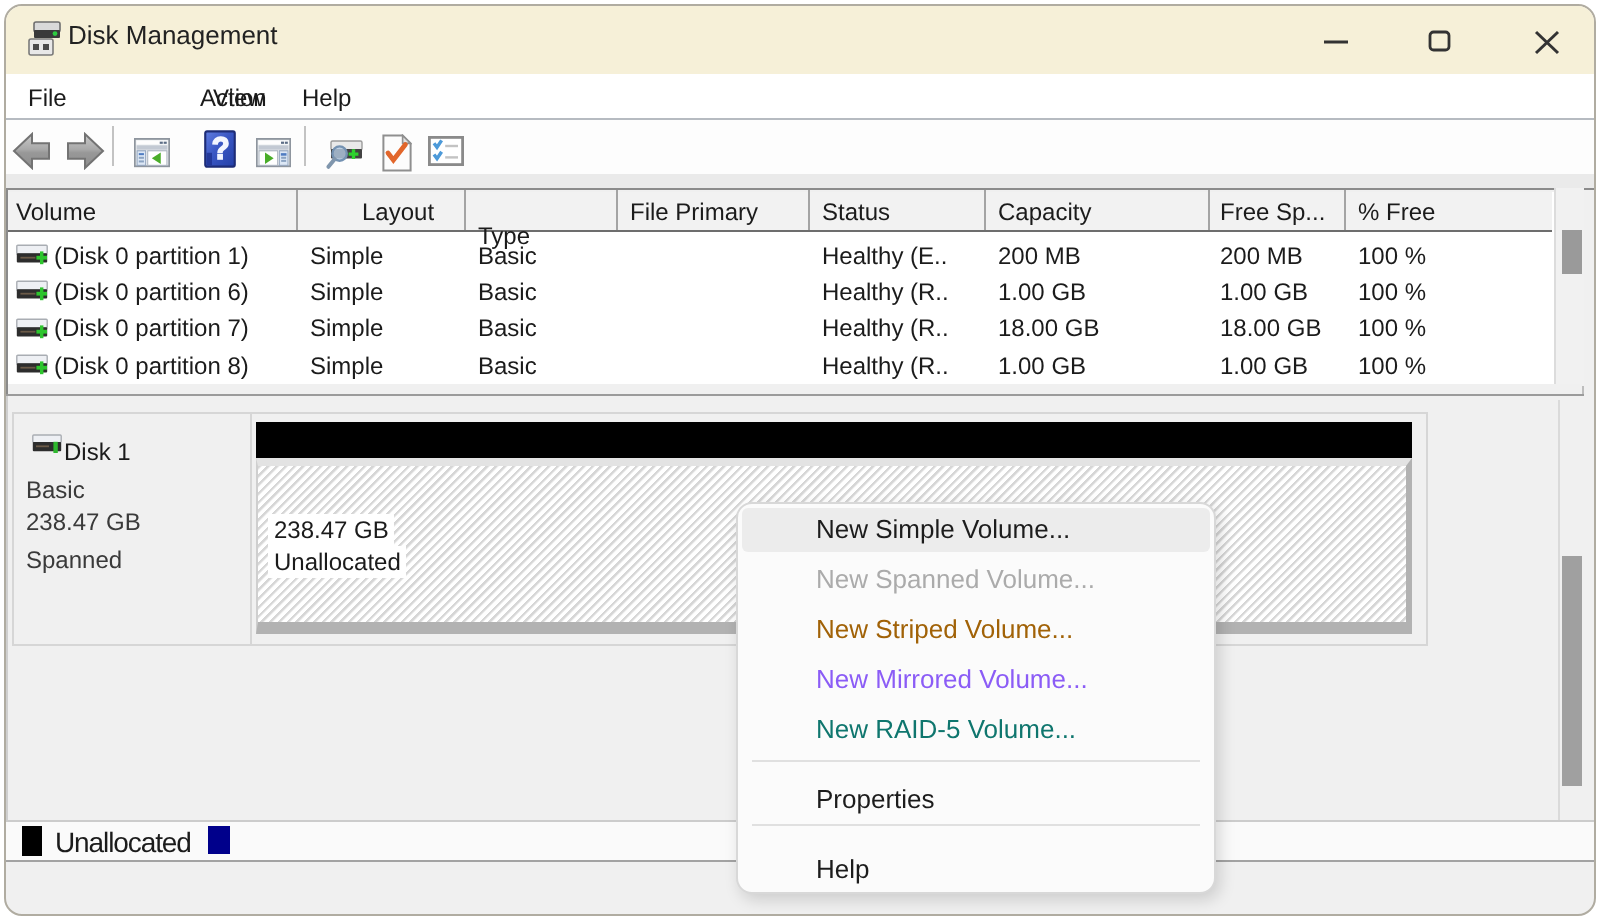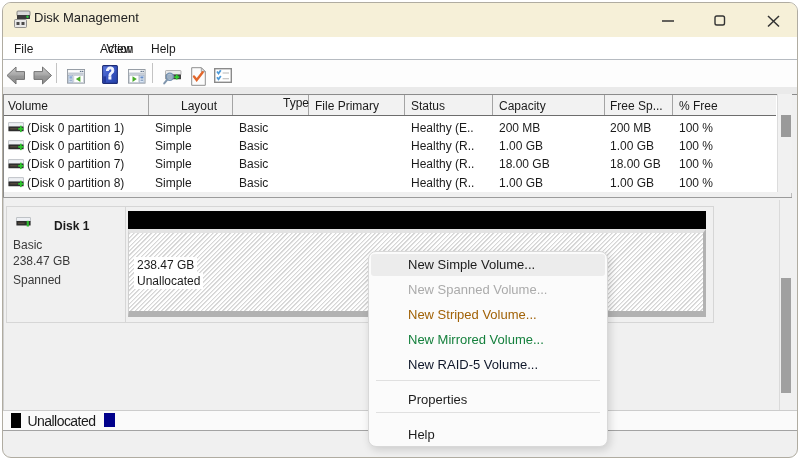--- a/index.html
+++ b/index.html
@@ -135,21 +135,21 @@
 
   <div class="abs" style="left:145px;top:92.3px;width:1px;height:19.5px;background:#a4a4a4;"></div>
   <div class="abs" style="left:229px;top:92.3px;width:1px;height:19.5px;background:#a4a4a4;"></div>
   <div class="abs" style="left:305px;top:92.3px;width:1px;height:19.5px;background:#a4a4a4;"></div>
   <div class="abs" style="left:401px;top:92.3px;width:1px;height:19.5px;background:#a4a4a4;"></div>
   <div class="abs" style="left:489px;top:92.3px;width:1px;height:19.5px;background:#a4a4a4;"></div>
   <div class="abs" style="left:601px;top:92.3px;width:1px;height:19.5px;background:#a4a4a4;"></div>
   <div class="abs" style="left:669px;top:92.3px;width:1px;height:19.5px;background:#a4a4a4;"></div>
   <div class="abs t12" style="left:5px;top:96px;">Volume</div>
   <div class="abs t12" style="left:152px;top:96px;margin-left:26px;">Layout</div>
-  <div class="abs t12" style="left:236px;top:93px;margin-left:44px;">Type</div>
+  <div class="abs t12" style="left:236px;top:108px;">Type</div>
   <div class="abs t12" style="left:312px;top:96px;">File Primary</div>
   <div class="abs t12" style="left:408px;top:96px;">Status</div>
   <div class="abs t12" style="left:496px;top:96px;">Capacity</div>
   <div class="abs t12" style="left:607px;top:96px;">Free Sp...</div>
   <div class="abs t12" style="left:676px;top:96px;">% Free</div>
 
   <svg class="abs" style="left:5px;top:119.0px;" width="16" height="11" viewBox="0 0 16 11">
     <rect x="0.4" y="0.6" width="15.2" height="4.4" rx="0.5" fill="#eef0f4" stroke="#a9adb3" stroke-width="0.7"></rect>
     <rect x="0.4" y="4.6" width="15.2" height="4.6" rx="0.5" fill="#2d2d2d"></rect>
     <rect x="2.2" y="6.4" width="7.5" height="0.9" fill="#6b5a48"></rect>
@@ -217,21 +217,21 @@
 
   <div class="abs" style="left:3px;top:203px;width:708px;height:117px;border:1px solid #d6d6d6;background:#f0f0f0;"></div>
   <div class="abs" style="left:3px;top:203px;width:120px;height:117px;border:1px solid #d6d6d6;background:#f0f0f0;"></div>
 
   <svg class="abs" style="left:12.5px;top:213.5px;" width="15" height="10" viewBox="0 0 15 10">
     <rect x="0.4" y="0.5" width="14.2" height="3.8" rx="0.5" fill="#eef0f4" stroke="#a9adb3" stroke-width="0.7"></rect>
     <rect x="0.4" y="4" width="14.2" height="4.6" rx="0.5" fill="#2d2d2d"></rect>
     <rect x="2" y="5.7" width="6.5" height="0.9" fill="#6b5a48"></rect>
     <rect x="10.7" y="3.9" width="2.2" height="5.6" fill="#2eb82e"></rect>
   </svg>
-  <div class="abs t12" style="left:51px;top:216px;font-weight:bold;">Disk 1</div>
+  <div class="abs t12" style="left:29px;top:216px;font-weight:normal;">Disk 1</div>
   <div class="abs t12" style="left:10px;top:235px;color:#3a3a3a;">Basic</div>
   <div class="abs t12" style="left:10px;top:251px;color:#3a3a3a;">238.47 GB</div>
   <div class="abs t12" style="left:10px;top:270px;color:#3a3a3a;">Spanned</div>
 
   <div class="abs" style="left:125px;top:208px;width:578px;height:18px;background:#000;"></div>
   <div class="abs hatch" style="left:125px;top:226px;width:578px;height:88px;border:2px solid #b5b5b5;border-right:3px solid #b2b2b2;border-left:1px solid #cfcfcf;border-top:4px solid #e3e3e3;border-bottom:6px solid #b2b2b2;"></div>
   <div class="abs t12" style="left:131px;top:254px;background:#fff;padding:1px 3px;">238.47 GB</div>
   <div class="abs t12" style="left:131px;top:270px;background:#fff;padding:1px 3px;">Unallocated</div>
 
   <div class="abs" style="left:776px;top:197px;width:1px;height:211px;background:#dadada;"></div>
@@ -240,19 +240,19 @@
   <div class="abs" style="left:0;top:407px;width:793.5px;height:21px;background:#fafafa;border-top:1px solid #cccccc;border-bottom:1px solid #a3a3a3;"></div>
   <div class="abs" style="left:7.6px;top:410.2px;width:10.7px;height:14.6px;background:#000;"></div>
   <div class="abs" style="left:24.5px;top:409.5px;font-size:14px;letter-spacing:-0.55px;color:#1b1b1b;white-space:nowrap;">Unallocated</div>
   <div class="abs" style="left:101px;top:410.2px;width:11px;height:14px;background:#00008b;"></div>
 
   <div class="abs" style="left:365px;top:248px;width:240px;height:196px;background:#fbfbfb;border:1px solid #d8d8d8;border-radius:8px;box-shadow:2px 3px 8px rgba(0,0,0,0.15);"></div>
   <div class="abs" style="left:368px;top:251px;width:234px;height:22px;background:#ececec;border-radius:3px;"></div>
   <div class="abs t12" style="left:405px;top:254px;font-size:13px;color:#1c1c1c;">New Simple Volume...</div>
   <div class="abs t12" style="left:405px;top:279px;font-size:13px;color:#ababab;">New Spanned Volume...</div>
   <div class="abs t12" style="left:405px;top:304px;font-size:13px;color:#a16207;">New Striped Volume...</div>
-  <div class="abs t12" style="left:405px;top:329px;font-size:13px;color:#15803d;">New Mirrored Volume...</div>
-  <div class="abs t12" style="left:405px;top:354px;font-size:13px;color:#0f172a;">New RAID-5 Volume...</div>
+  <div class="abs t12" style="left:405px;top:329px;font-size:13px;color:#8b5cf6;">New Mirrored Volume...</div>
+  <div class="abs t12" style="left:405px;top:354px;font-size:13px;color:#0f766e;">New RAID-5 Volume...</div>
   <div class="abs" style="left:373px;top:377px;width:224px;height:1px;background:#e0e0e0;"></div>
   <div class="abs t12" style="left:405px;top:389px;font-size:13px;color:#1c1c1c;">Properties</div>
   <div class="abs" style="left:373px;top:409px;width:224px;height:1px;background:#e0e0e0;"></div>
   <div class="abs t12" style="left:405px;top:424px;font-size:13px;color:#1c1c1c;">Help</div>
 </div>
 
 </body></html>

